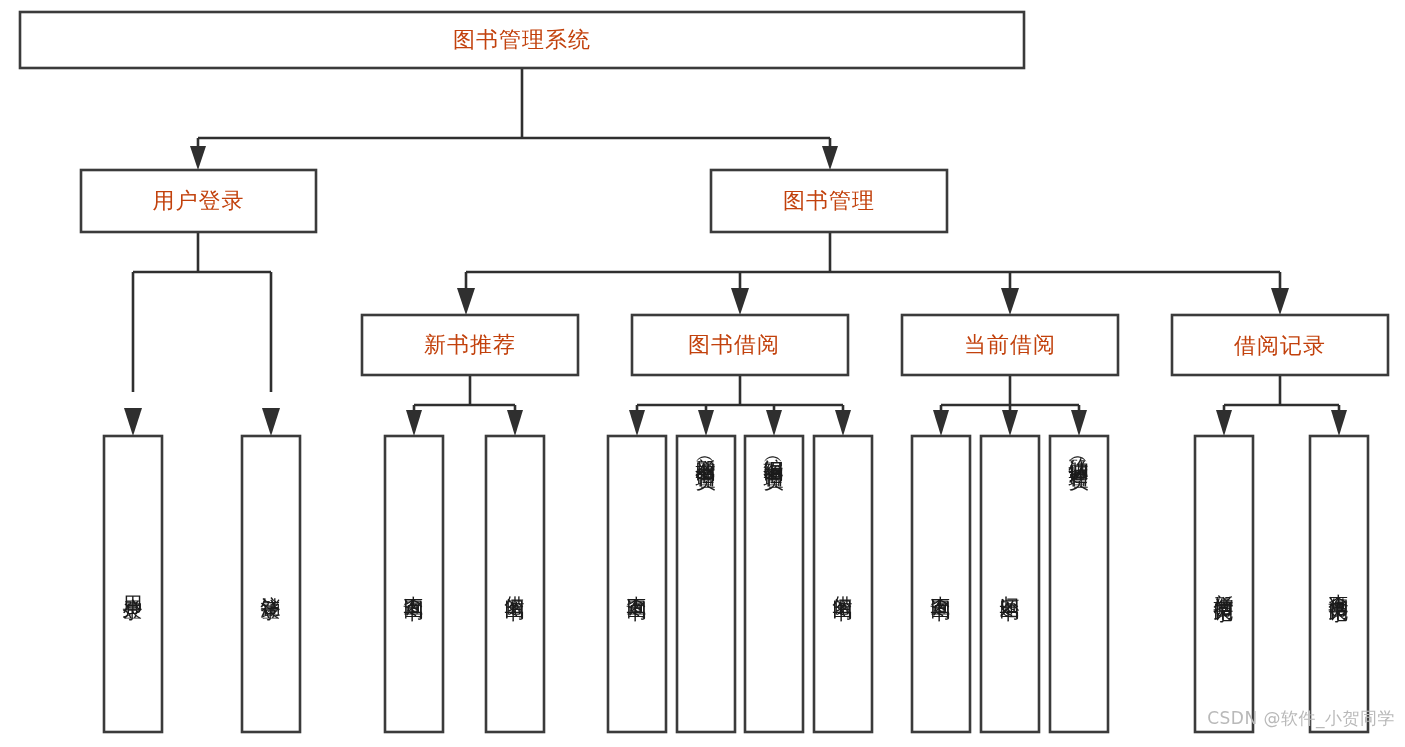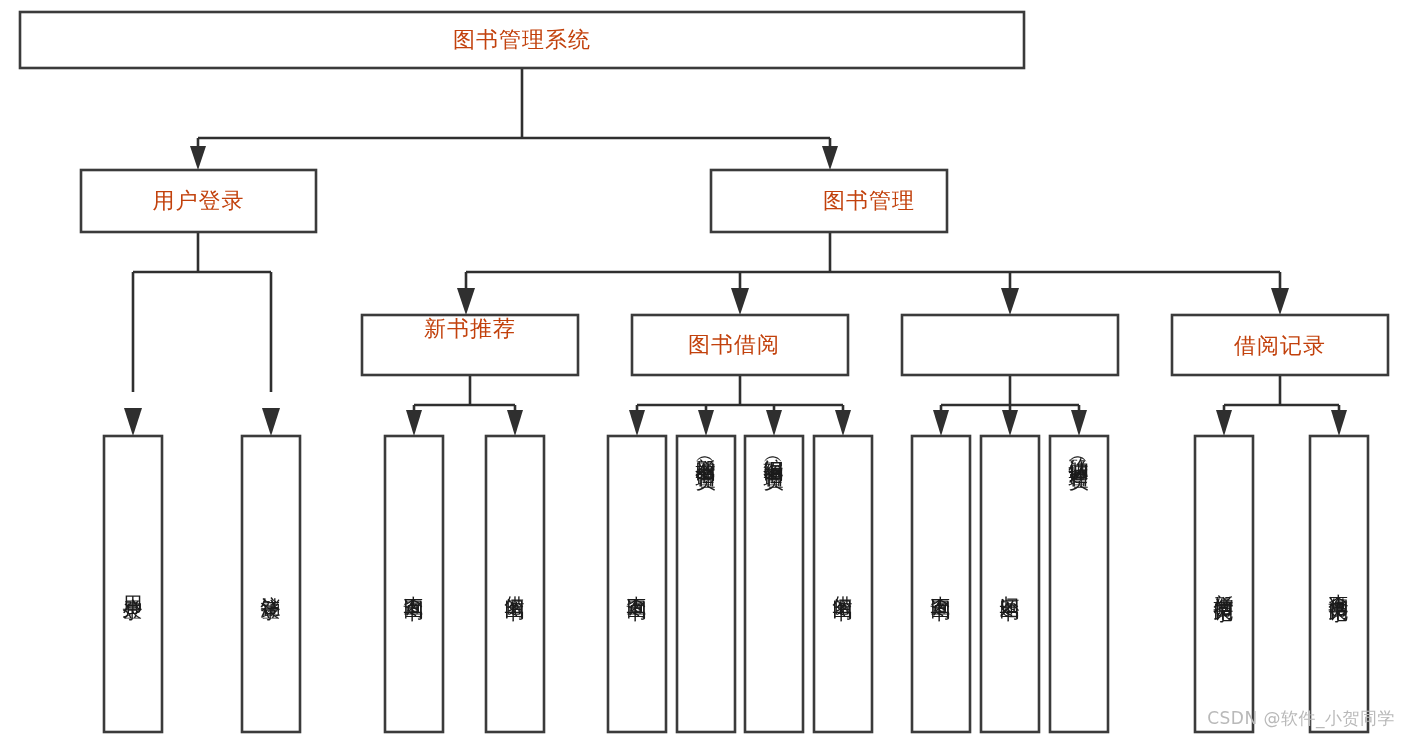--- a/index.html
+++ b/index.html
@@ -194,32 +194,35 @@
   </svg>
 
   <div class="hlabel-wrap" style="left:20px; top:12px; width:1004px; height:56px;">
     <span class="hlabel-text">图书管理系统</span>
   </div>
 
   <div class="hlabel-wrap" style="left:81px; top:170px; width:235px; height:62px;">
     <span class="hlabel-text">用户登录</span>
   </div>
 
-  <div class="hlabel-wrap" style="left:711px; top:170px; width:236px; height:62px;padding-left:40px;">
+  <div class="hlabel-wrap" style="left:711px; top:170px; width:236px; height:62px;">
     <span class="hlabel-text">图书管理</span>
   </div>
 
-  <div class="hlabel-wrap" style="left:362px; top:299px; width:216px; height:60px;">
+  <div class="hlabel-wrap" style="left:362px; top:315px; width:216px; height:60px;">
     <span class="hlabel-text">新书推荐</span>
   </div>
 
   <div class="hlabel-wrap" style="left:632px; top:315px; width:204px; height:60px;">
     <span class="hlabel-text">图书借阅</span>
   </div>
 
+  <div class="hlabel-wrap" style="left:902px; top:315px; width:216px; height:60px;">
+    <span class="hlabel-text">当前借阅</span>
+  </div>
 
   <div class="hlabel-wrap" style="left:1172px; top:315px; width:216px; height:62px;">
     <span class="hlabel-text">借阅记录</span>
   </div>
 
   <div class="vlabel-wrap" style="left:104px; top:436px; width:58px; height:296px;">
     <span class="vlabel-text">用户登录</span>
   </div>
 
   <div class="vlabel-wrap" style="left:242px; top:436px; width:58px; height:296px;">

